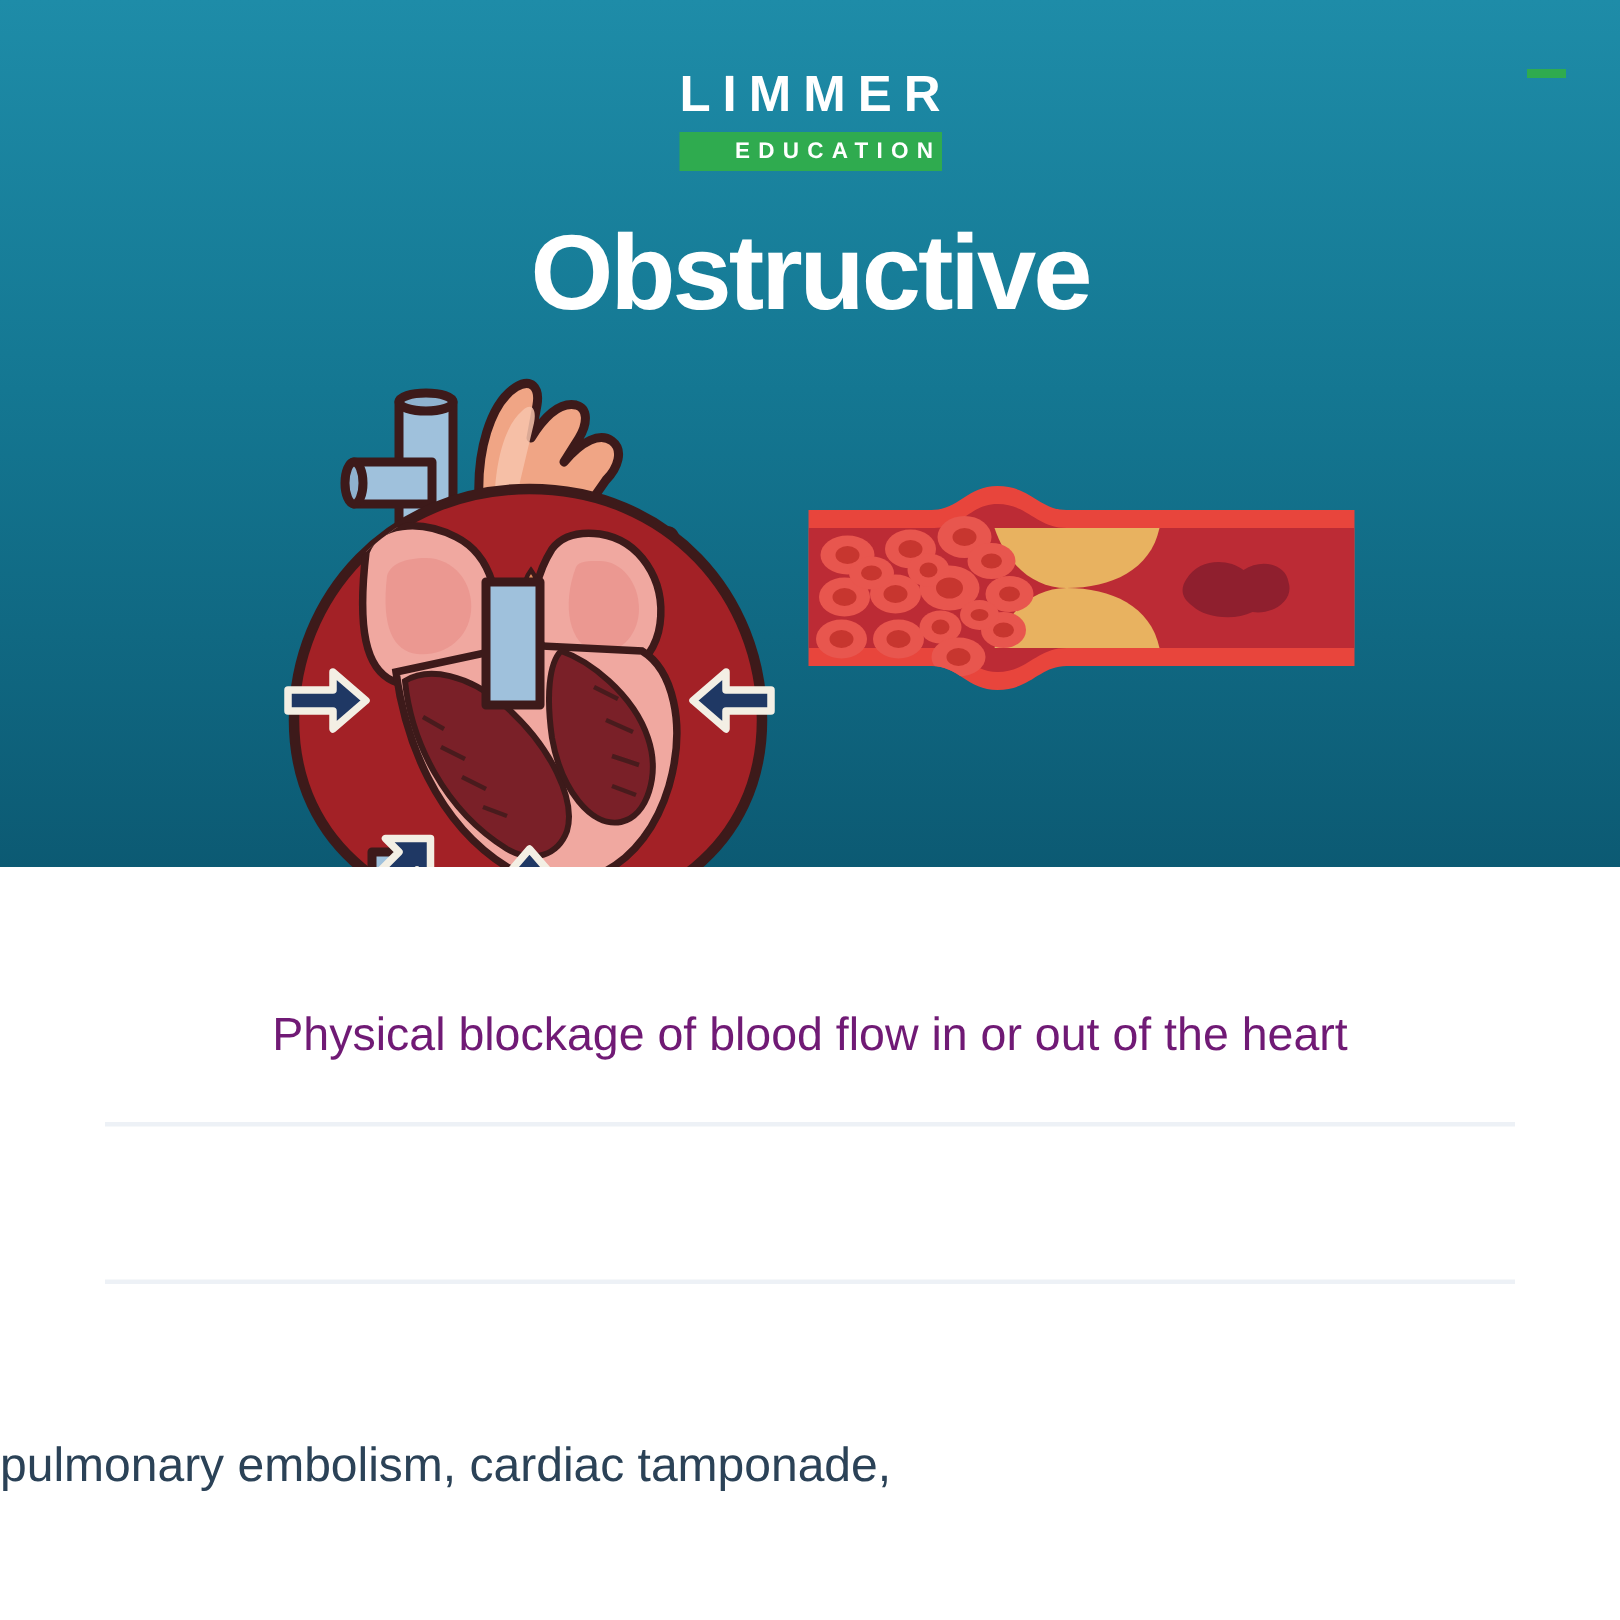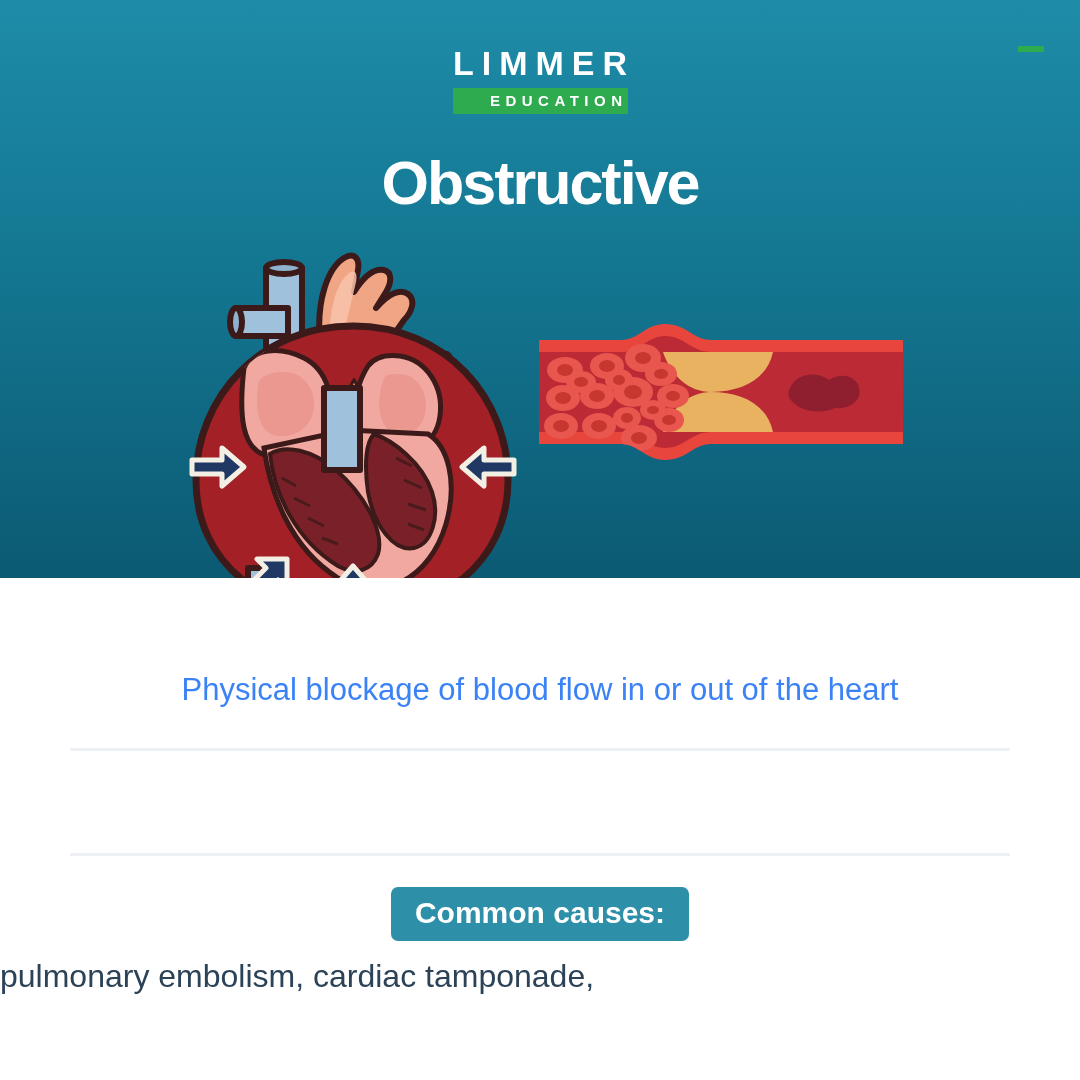--- a/index.html
+++ b/index.html
@@ -68,21 +68,21 @@
   }
 
   
   .title {
     position: absolute;
     left: 0;
     top: 131px;
     width: 1080px;
     text-align: center;
     color: #ffffff;
-    font-size: 61px;
+    font-size: 71px;
     font-weight: bold;
     letter-spacing: -2px;
     line-height: 104px;
   }
 
   
   .art { position: absolute; left: 0; top: 0; width: 1080px; height: 640px; }
   .heart-svg { position: absolute; left: 178px; top: 248px; }
   .vessel-svg { position: absolute; left: 535px; top: 318px; }
 
@@ -93,21 +93,21 @@
     top: 578px;
     width: 1080px;
     height: 502px;
     background: #ffffff;
   }
   .fact {
     position: absolute;
     left: 0;
     width: 1080px;
     text-align: center;
-    color: #3b82f6;
+    color: #701a75;
     font-size: 31px;
     line-height: 40px;
   }
   .fact-1 { top: 92px; }
   .fact-2 { top: 203px; }
 
   .divider {
     position: absolute;
     left: 70px;
     width: 940px;
@@ -307,22 +307,19 @@
                  C 328 82 314 92 300 90 C 288 96 268 94 260 86 C 252 80 252 74 256 68 Z" fill="#8f1f2e"></path>
       </g>
     </svg>
   </div>
 
   <div class="lower">
     <div class="fact fact-1">Physical blockage of blood flow in or out of the heart</div>
     <div class="divider divider-1"></div>
     <div class="divider divider-2"></div>
 
-    <div class="badge-wrap">
-      <span class="badge">Common causes:</span>
-    </div>
 
     <div class="causes">
       <div>pulmonary embolism, cardiac tamponade,</div>
     </div>
   </div>
 
 </div>
 
 </body></html>

